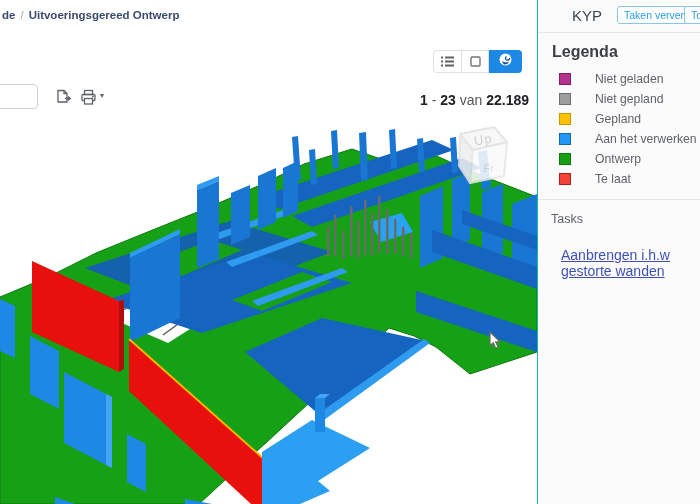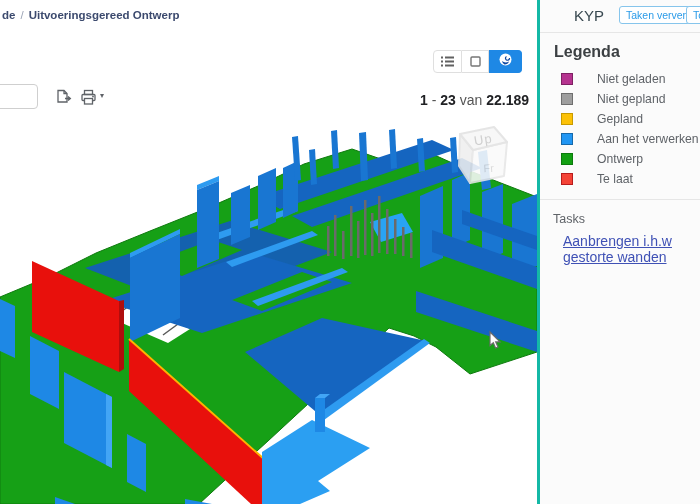--- a/index.html
+++ b/index.html
@@ -30,35 +30,35 @@
   .vg-btn.active { border-radius:0 4px 4px 0; border-color:#1E88E5; }
   .count { position:absolute; left:420px; top:92px; width:105px; text-align:right;
            font-size:14px; color:#202124; white-space:nowrap; }
   .count b { font-weight:700; }
   .count .van { color:#555; font-weight:400; }
 
   .model-svg { position:absolute; left:0; top:0; }
 
   
   .sidebar { position:absolute; left:537px; top:0; width:163px; height:504px;
-             background:#FBFBFB; border-left:3px solid #14b8a6; overflow:hidden; }
+             background:#FBFBFB; border-left:1px solid #14b8a6; overflow:hidden; }
   .sb-header { position:relative; height:32px; }
   .sb-title { position:absolute; left:34px; top:7px; font-size:15px; color:#37474F; }
   .sb-btn { position:absolute; top:6px; font-size:10.5px; color:#2B9BE8; background:#fff;
             border:1px solid #86C5EC; border-radius:3px; padding:2px 6px; cursor:pointer;
             white-space:nowrap; }
   .sb-btn.b1 { left:79px; }
   .sb-btn.b2 { left:146px; width:46px; text-align:left; }
   .sb-divider { border-top:1px solid #E6E6E6; }
   .legend-title { margin:10px 0 0 14px; font-size:16px; font-weight:700; color:#3C4043; }
   .legend-items { margin:12px 0 0 21px; }
   .legend-item { display:flex; align-items:center; height:12px; margin-bottom:8px;gap:15px; }
   .swatch { width:12px; height:12px; border:1px solid #888; margin-right:9px; flex:0 0 auto; }
   .legend-label { font-size:12.2px; color:#5F6368; white-space:nowrap; }
-  .tasks-title { margin:12px 0 7px 13px; font-size:12.5px; color:#5F6368; }
+  .tasks-title { margin:12px 0 21px 13px; font-size:12.5px; color:#5F6368; }
   .task-link { margin-left:23px; font-size:14px; color:#3F51B5; text-decoration:underline;
                cursor:pointer; display:inline-block; }
 </style>
 </head>
 <body>
 
 <div class="stage">
 
   <div class="main">
 

